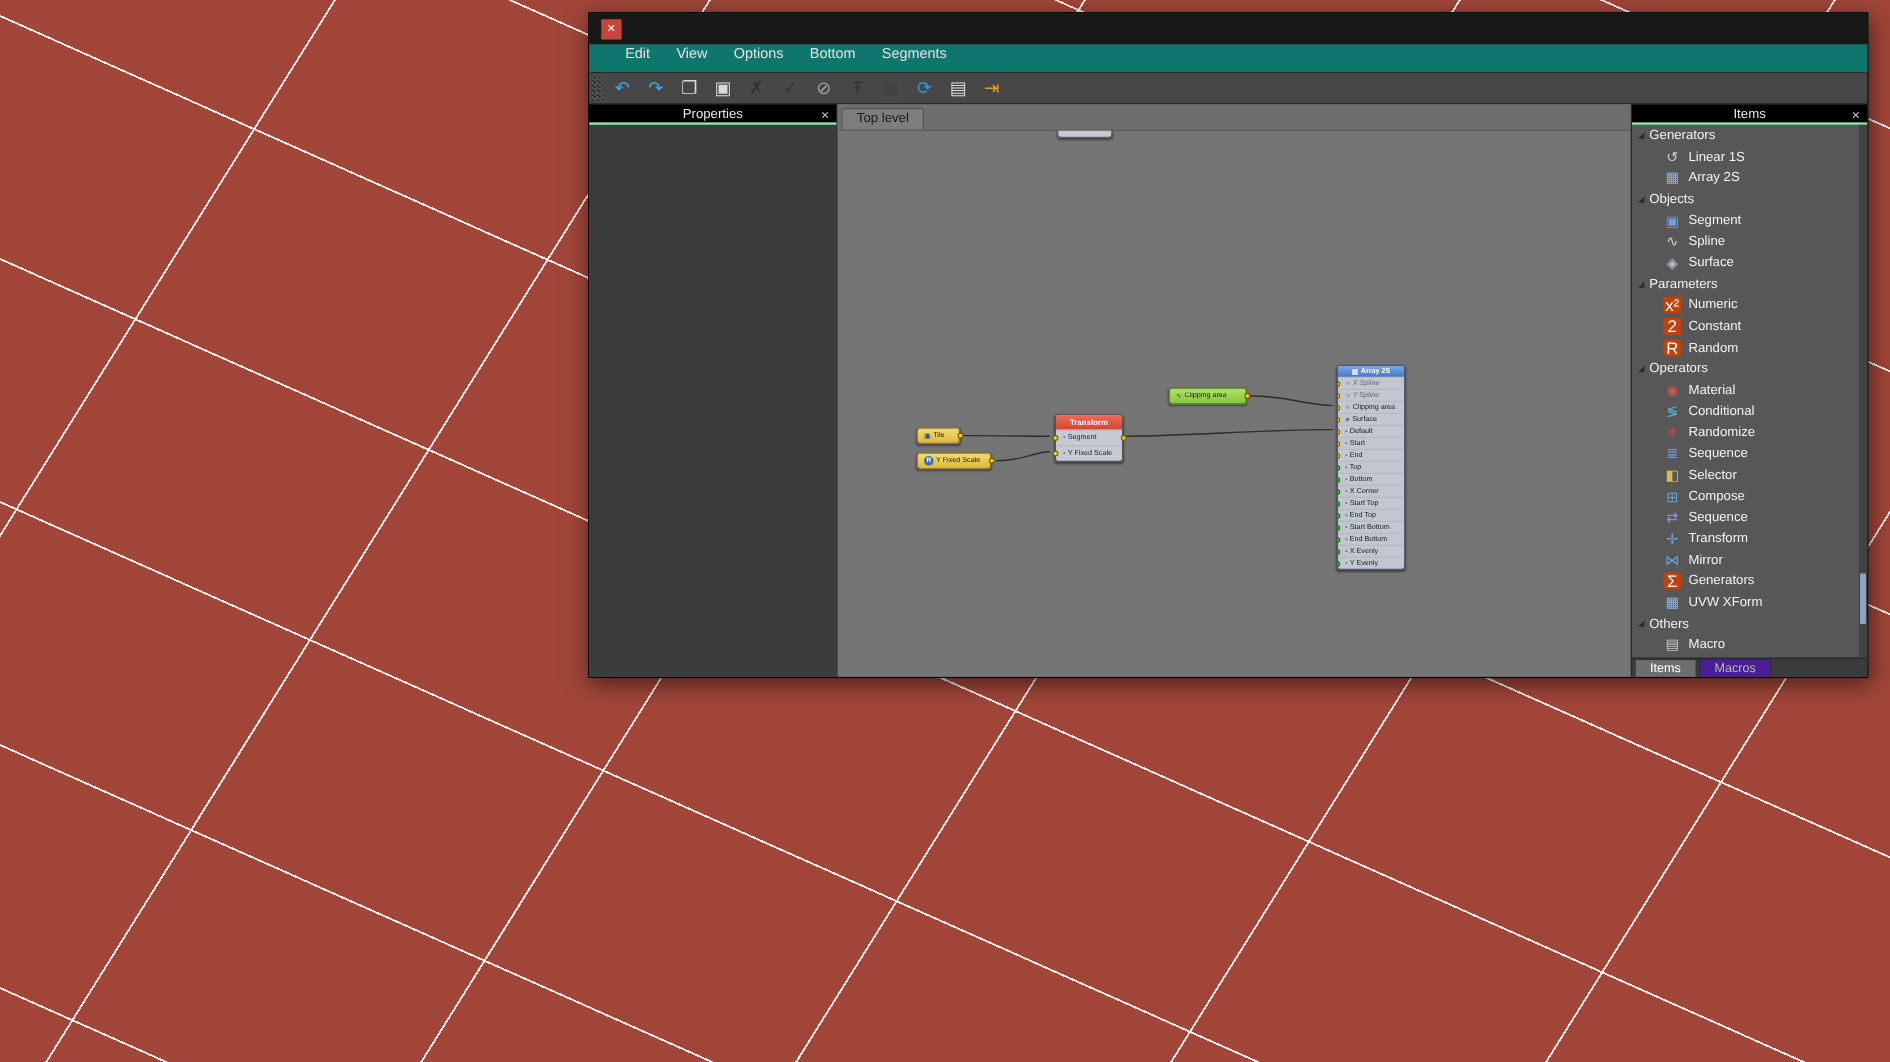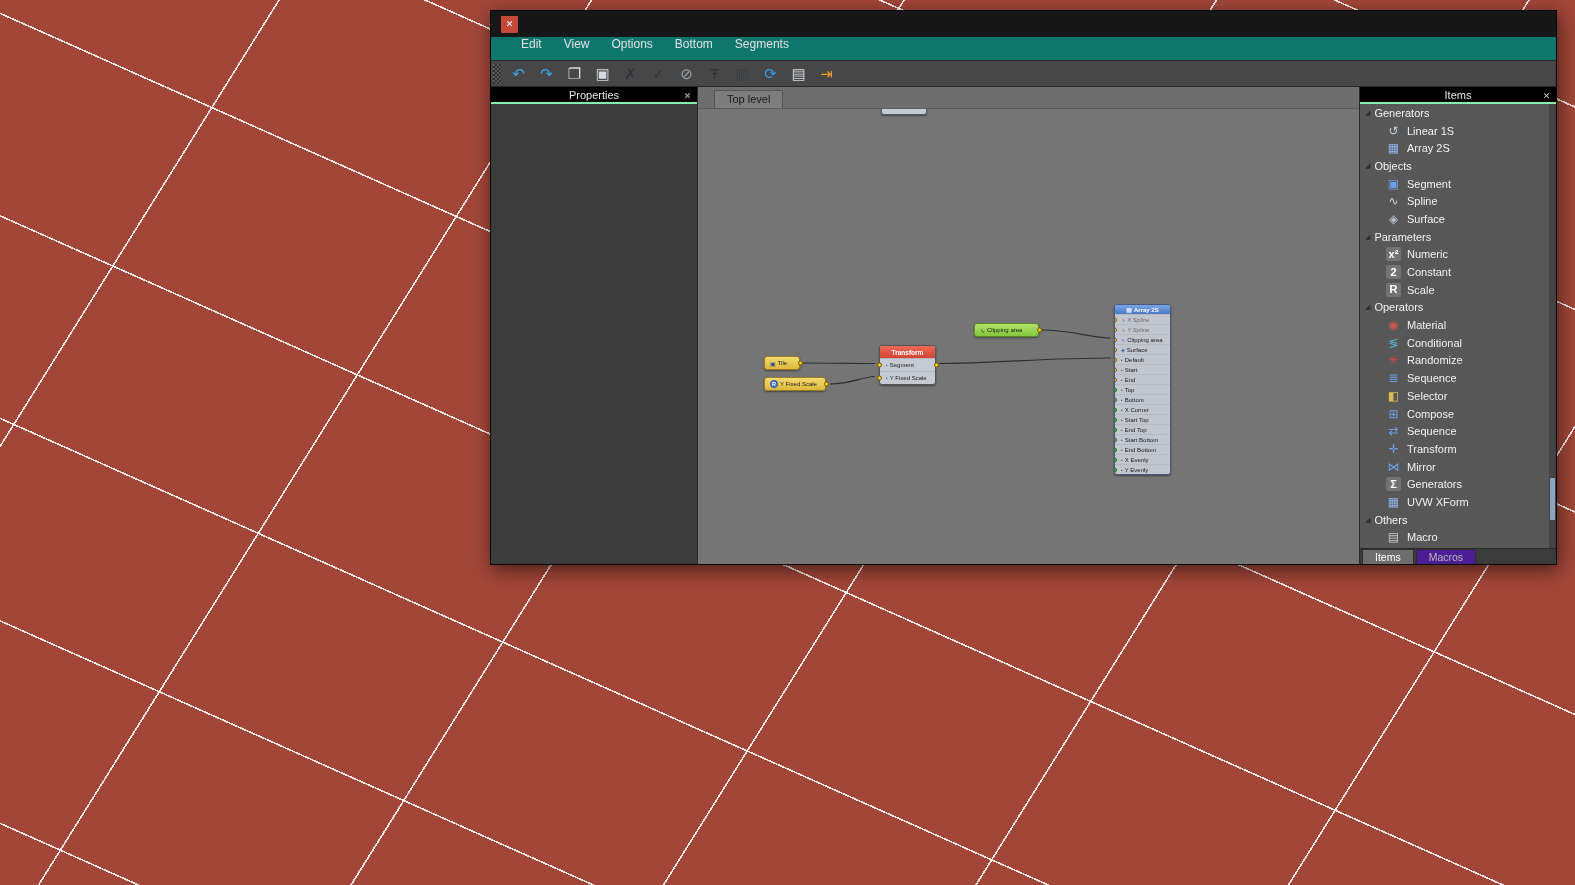--- a/index.html
+++ b/index.html
@@ -42,21 +42,21 @@
   .properties-panel { width: 207px; display: flex; flex-direction: column; border-right: 1px solid #2a2a2a; }
   .panel-header { height: 17px; background: #000000; border-bottom: 2px solid #86efac; position: relative;
     display: flex; align-items: center; justify-content: center; font-size: 11px; color: #e8e8e8; }
   .panel-close { position: absolute; right: 3px; top: 2px; width: 13px; height: 13px; font-size: 9px;
     color: #c4c4c4; display: flex; align-items: center; justify-content: center; }
   .properties-body { flex: 1; background: #3c3c3c; }
 
   
   .canvas { flex: 1; min-width: 0; display: flex; flex-direction: column; background: #757575; }
   .canvas-tabs { height: 22px; background: #6e6e6e; border-bottom: 1px solid #5c5c5c;
-    display: flex; align-items: flex-end; padding-left: 16px; }
+    display: flex; align-items: flex-end; padding-left: 3px; }
   .canvas-tab { background: #7d7d7d; border: 1px solid #525252; border-bottom: none;
     padding: 2px 12px 3px; font-size: 11px; color: #1c1c1c; border-radius: 2px 2px 0 0; }
   .canvas-body { flex: 1; position: relative; overflow: hidden; }
   .wires { position: absolute; left: 0; top: 0; pointer-events: none; }
 
   
   .node { position: absolute; border-radius: 3px; box-shadow: 0 1px 2px rgba(0,0,0,.45); font-size: 6px; }
   .small-node { display: flex; align-items: center; gap: 2px; padding: 0 5px; color: #1a1a1a; }
   .small-node.yellow { background: linear-gradient(#f4dc6e, #ddb83e); border: 1px solid #9a7d28; }
   .small-node.green  { background: linear-gradient(#b0e06a, #84c83e); border: 1px solid #5c8c22; }
@@ -92,21 +92,21 @@
   
   .items-panel { width: 197px; position: relative; background: #575757; border-left: 1px solid #2a2a2a; }
   .items-list { position: absolute; top: 17px; bottom: 16px; left: 0; right: 7px; overflow: hidden; }
   .group-header { height: 17.7px; display: flex; align-items: center; gap: 4px; padding-left: 5px;
     color: #f2f2f2; font-size: 11px; }
   .expander { font-size: 7px; color: #2e2e2e; }
   .item-row { height: 17.7px; display: flex; align-items: center; gap: 6px; padding-left: 26px;
     color: #f2f2f2; font-size: 11px; }
   .item-icon { width: 15px; height: 14px; display: flex; align-items: center; justify-content: center;
     font-size: 12px; line-height: 1; flex: none; }
-  .item-icon[data-badge="true"] { background: #737373; border-radius: 2px; font-size: 11px; font-weight: bold; }
+  .item-icon[data-badge="true"] { background: #c2410c; border-radius: 2px; font-size: 14px; font-weight: normal; }
 
   .items-tabs { position: absolute; left: 0; right: 0; bottom: 0; height: 16px; background: #3b3b3b;
     border-top: 1px solid #2a2a2a; display: flex; gap: 2px; padding-left: 2px; align-items: stretch; }
   .items-tab { display: flex; align-items: center; padding: 0 12px; font-size: 10.5px;
     background: #4c1d95; color: #b8b8b8; border: 1px solid #2e2e2e; border-bottom: none; }
   .items-tab.active { background: #6e6e6e; color: #ffffff; }
 
   .iscroll { position: absolute; right: 0; top: 17px; bottom: 16px; width: 7px; background: #434343; }
   .iscroll-thumb { position: absolute; left: 1px; right: 1px; top: 374px; height: 42px;
     background: #8ca4bf; border-radius: 1px; }
@@ -362,21 +362,21 @@
         <div class="item-row">
           <span class="item-icon" data-badge="true" style="color: rgb(255, 255, 255);">x²</span>
           <span>Numeric</span>
         </div>
         <div class="item-row">
           <span class="item-icon" data-badge="true" style="color: rgb(255, 255, 255);">2</span>
           <span>Constant</span>
         </div>
         <div class="item-row">
           <span class="item-icon" data-badge="true" style="color: rgb(255, 255, 255);">R</span>
-          <span>Scale</span>
+          <span>Random</span>
         </div>
 
         <div class="group-header">
           <span class="expander">◢</span>
           <span>Operators</span>
         </div>
         <div class="item-row">
           <span class="item-icon" style="color: rgb(204, 90, 74);">◉</span>
           <span>Material</span>
         </div>

